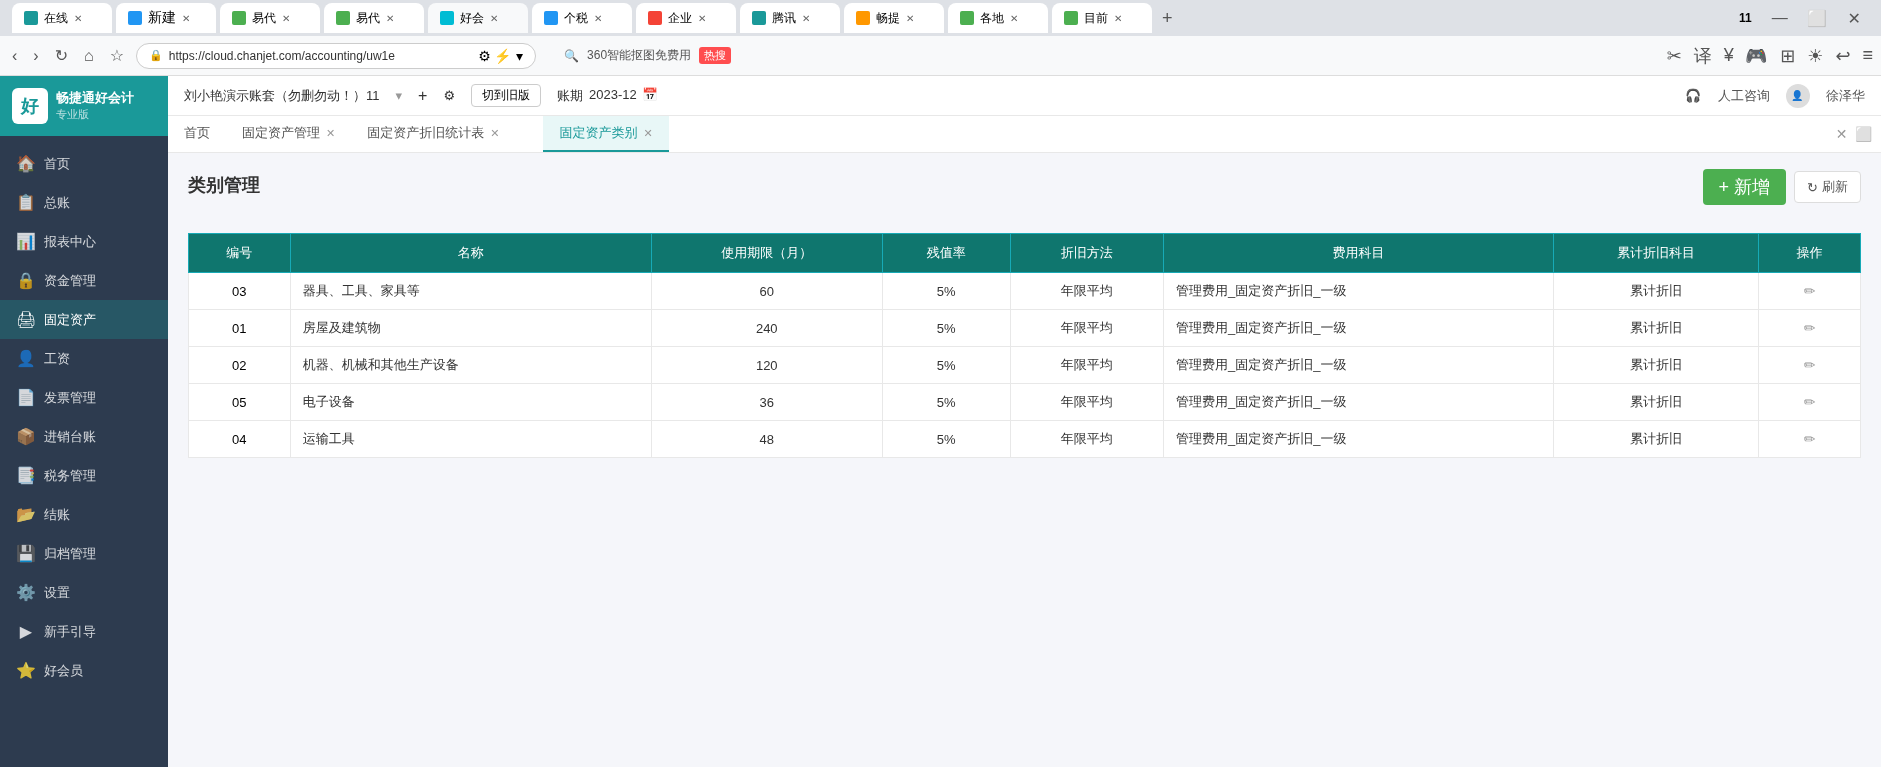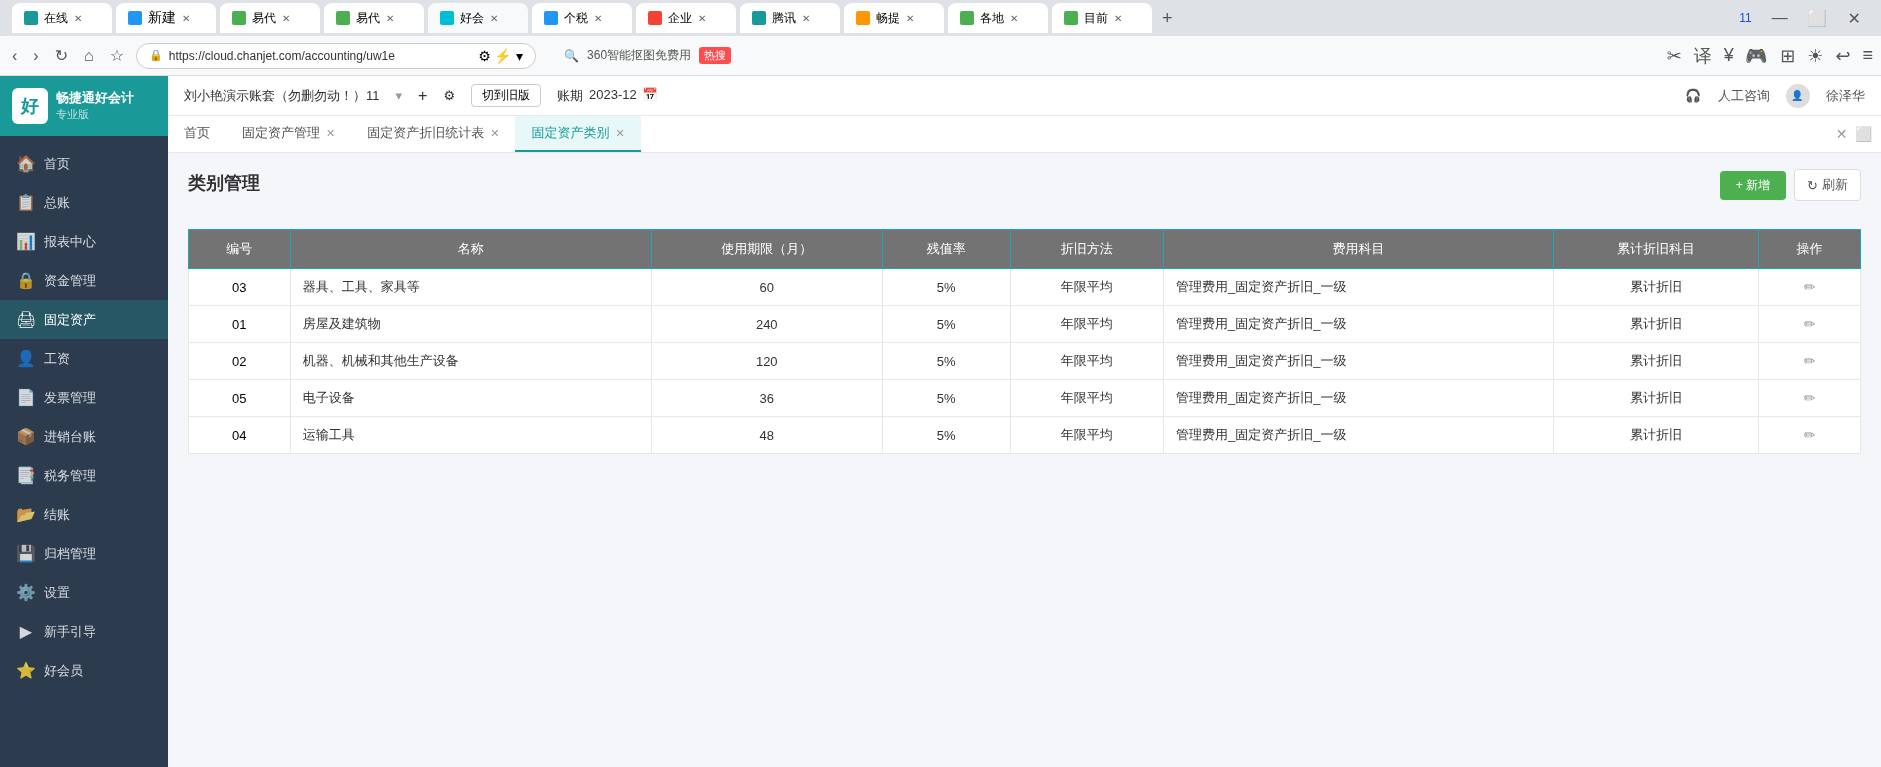--- a/index.html
+++ b/index.html
@@ -41,33 +41,33 @@
     .top-bar { background: #fff; border-bottom: 1px solid #e8e8e8; padding: 0 16px; height: 40px; display: flex; align-items: center; gap: 16px; }
     .account-info { display: flex; align-items: center; gap: 16px; font-size: 13px; color: #333; }
     .period-info { display: flex; align-items: flex-start; gap: 6px; font-size: 13px; color: #333; }
     .switch-btn { background: #fff; border: 1px solid #ccc; border-radius: 4px; padding: 2px 10px; font-size: 12px; cursor: pointer; }
     .top-bar-right { margin-left: auto; display: flex; align-items: center; gap: 16px; font-size: 13px; color: #555; }
     .user-avatar { width: 24px; height: 24px; border-radius: 50%; background: #ddd; display: inline-flex; align-items: center; justify-content: center; font-size: 10px; }
 
     
     .tab-bar { background: #fff; border-bottom: 1px solid #e8e8e8; display: flex; align-items: center; padding: 0; min-height: 36px; }
     .tab-item { display: flex; align-items: center; gap: 6px; padding: 8px 16px; font-size: 13px; color: #555; cursor: pointer; border-bottom: 2px solid transparent; white-space: nowrap; }
-    .tab-item.active { color: #1a9999; border-bottom: 2px solid #1a9999; background: #e8f7f7; }
+    .tab-item.active { color: #1a9999; border-bottom: 2px solid #1a9999; background: #e8f7f7; margin-left: 28px; }
     .tab-close { font-size: 11px; color: #999; cursor: pointer; }
 
     
     .page-content { flex: 1; padding: 16px 20px; overflow-y: auto; }
     .page-title { font-size: 18px; font-weight: bold; color: #333; margin-bottom: 16px; }
     .page-toolbar { display: flex; justify-content: flex-end; align-items: center; gap: 8px; margin-bottom: 12px; }
-    .btn-add { background: #4caf50; color: #fff; border: none; border-radius: 4px; padding: 6px 16px; font-size: 12px; cursor: pointer; display: flex; align-items: center; gap: 4px; }
+    .btn-add { background: #4caf50; color: #fff; border: none; border-radius: 4px; padding: 6px 16px; font-size: 18px; cursor: pointer; display: flex; align-items: center; gap: 4px; }
     .btn-refresh { background: #fff; color: #555; border: 1px solid #ddd; border-radius: 4px; padding: 6px 12px; font-size: 13px; cursor: pointer; display: flex; align-items: center; gap: 4px; }
 
     
     .data-table { width: 100%; border-collapse: collapse; background: #fff; }
-    .data-table thead tr { background: #737373; color: #fff; }
+    .data-table thead tr { background: #0f766e; color: #fff; }
     .data-table thead th { padding: 10px 12px; font-size: 13px; font-weight: normal; text-align: center; border: 1px solid #17aab6; }
     .data-table tbody tr { background: #fff; border-bottom: 1px solid #e8e8e8; }
     .data-table tbody td { padding: 9px 12px; font-size: 13px; color: #333; border: 1px solid #e8e8e8; text-align: center; }
     .data-table tbody td.code { color: #000000; cursor: pointer; }
     .data-table tbody td.left { text-align: left; }
     .edit-icon { color: #999; cursor: pointer; font-size: 14px; }
 
     
     .window-controls { display: flex; align-items: center; gap: 4px; margin-left: auto; }
 
@@ -127,21 +127,21 @@
     <span style="font-size:12px;">各地</span>
     <span class="browser-tab-close">✕</span>
   </div>
   <div class="browser-tab">
     <span style="width:14px;height:14px;background:#4caf50;border-radius:2px;display:inline-block;"></span>
     <span style="font-size:12px;">目前</span>
     <span class="browser-tab-close">✕</span>
   </div>
   <button style="background:none;border:none;font-size:18px;cursor:pointer;color:#555;padding:0 6px;">+</button>
   <div class="window-controls">
-    <span style="font-size:12px;color:#1d4ed8;padding:0 8px;">11</span>
+    <span style="font-size:12px;color:#000000;padding:0 8px;font-weight:bold;">11</span>
     <span style="font-size:16px;color:#555;padding:0 8px;">—</span>
     <span style="font-size:16px;color:#555;padding:0 8px;">⬜</span>
     <span style="font-size:16px;color:#555;padding:0 8px;">✕</span>
   </div>
 </div>
 
 <div class="address-bar-row">
   <button class="nav-btn">‹</button>
   <button class="nav-btn">›</button>
   <button class="nav-btn">↻</button>

